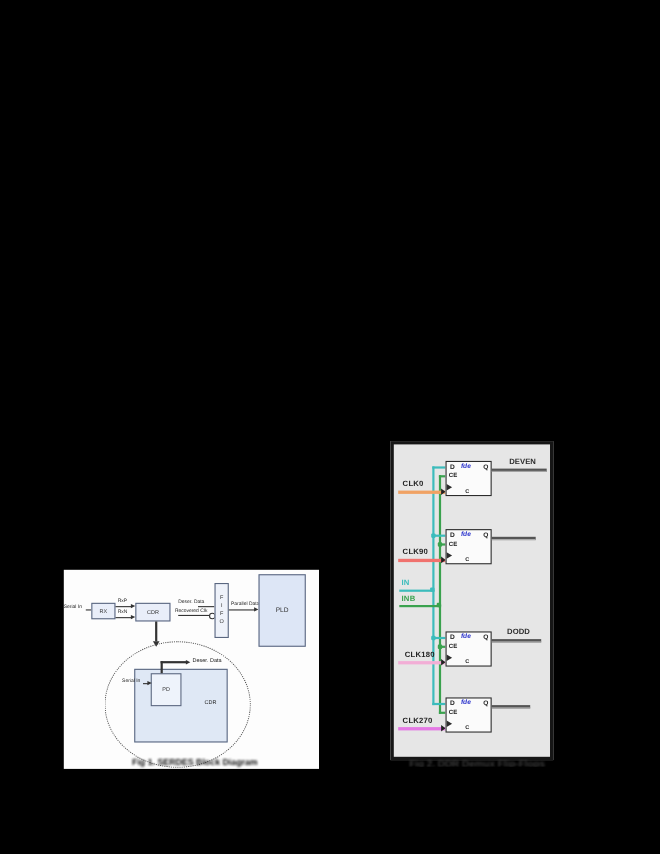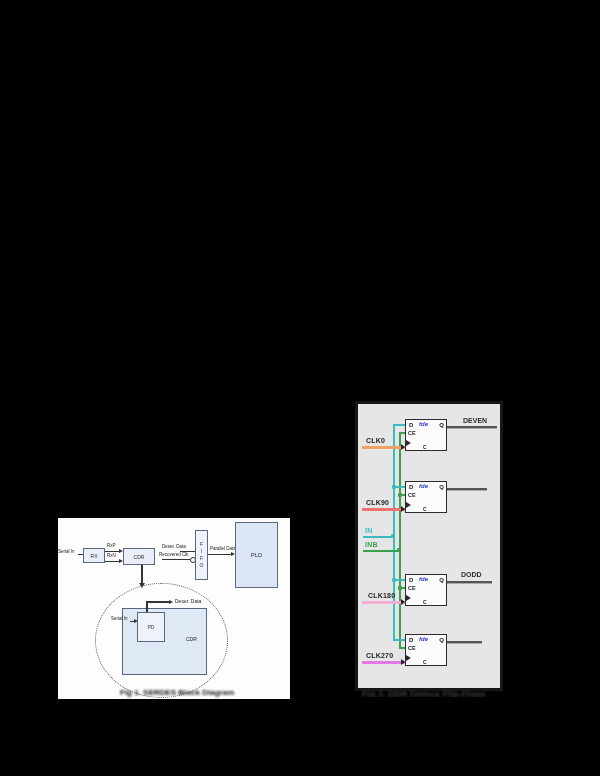--- a/index.html
+++ b/index.html
@@ -199,14 +199,14 @@
 
   <div class="outwire" style="left:89px;top:84px;width:40px;"></div>
 
   <span class="outlbl" style="left:103px;top:167px;">DODD</span>
   <div class="outwire" style="left:89px;top:177px;width:45px;"></div>
 
   <div class="outwire" style="left:89px;top:237px;width:35px;"></div>
 </div>
 
 <div class="clipcap" style="left:360px;top:690px;width:138px;height:7px;">
-  <span class="lbl caption" style="left:2px;top:0px;font-size:9px;color:#3a3a3a;">Fig 2. DDR Demux Flip-Flops</span>
+  <span class="lbl caption" style="left:12px;top:0px;font-size:9px;color:#3a3a3a;">Fig 2. DDR Demux Flip-Flops</span>
 </div>
 
 </body></html>

